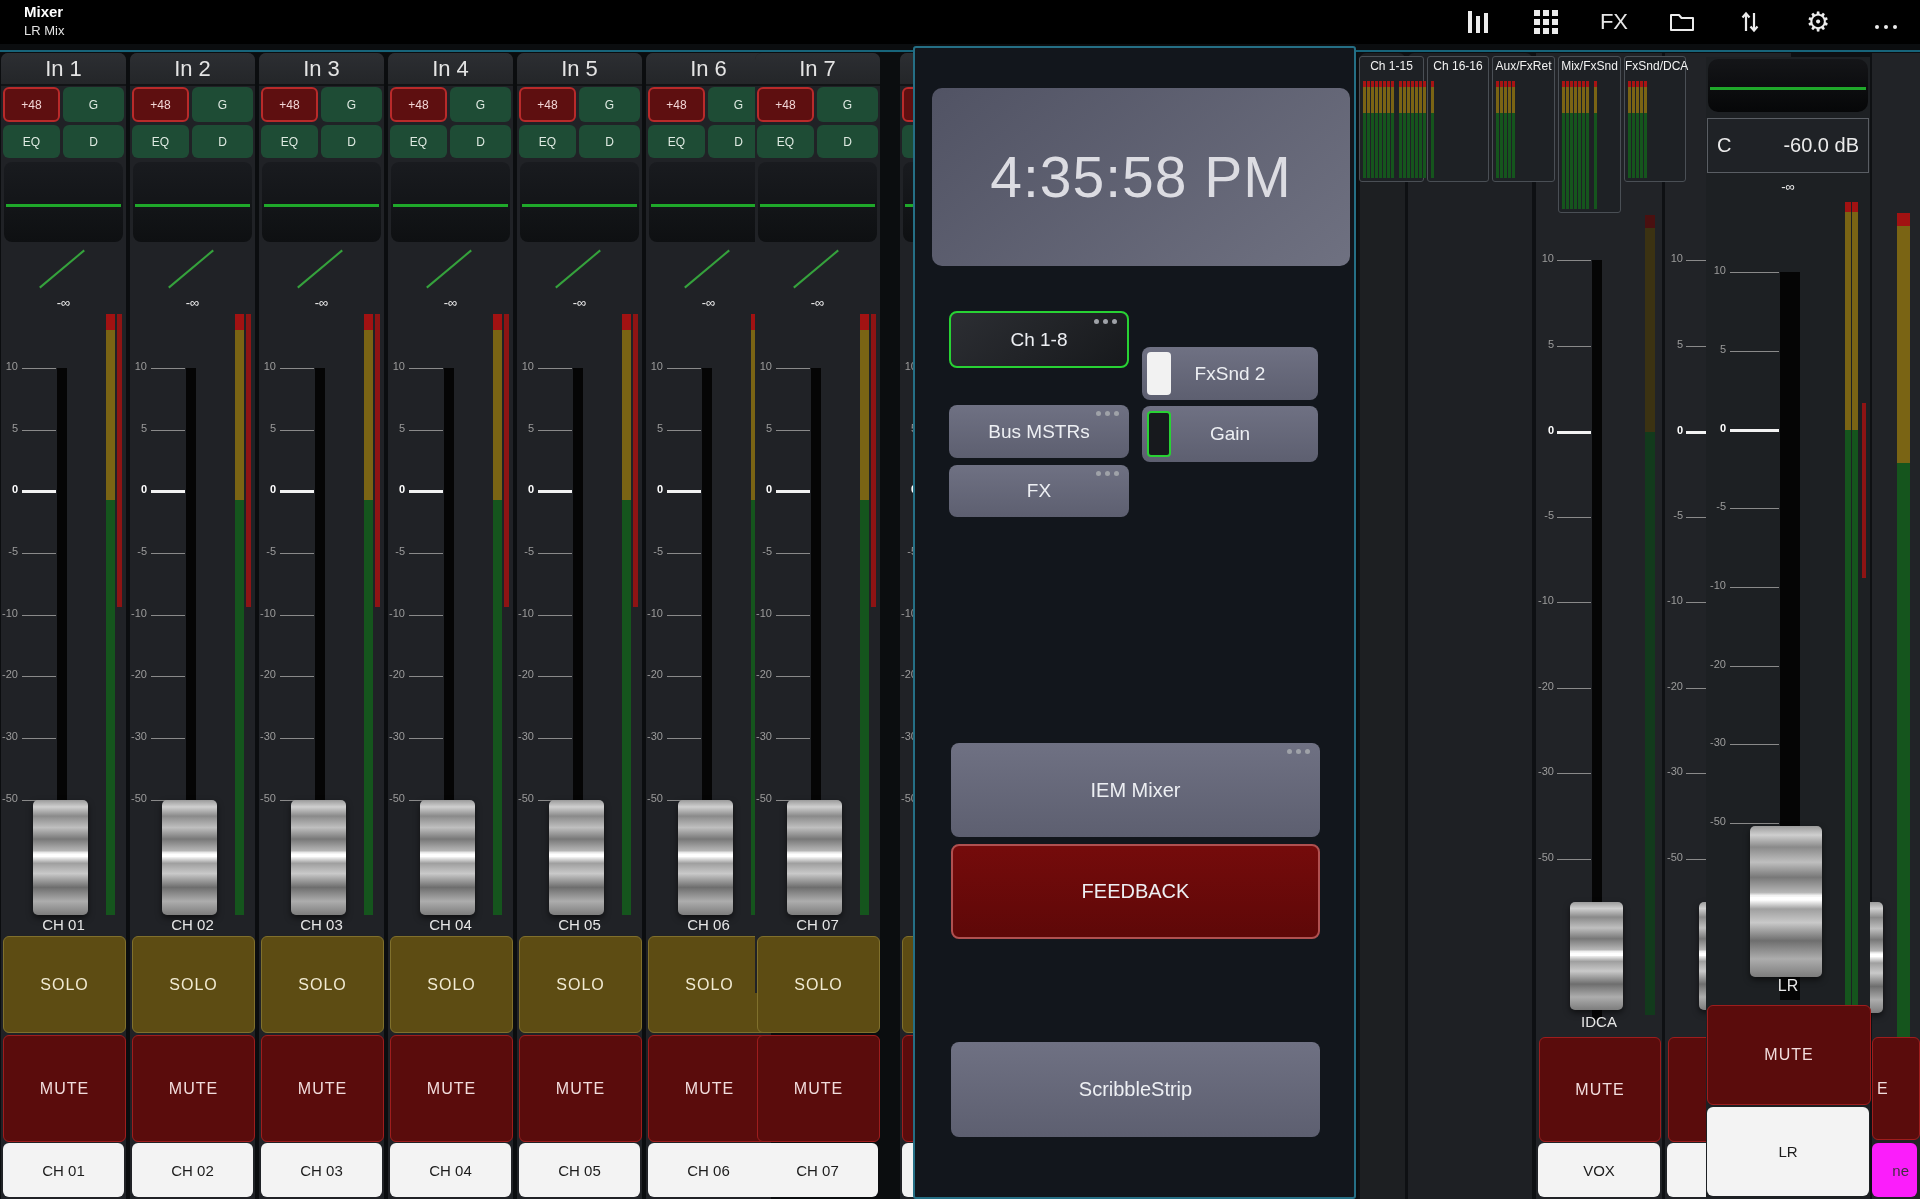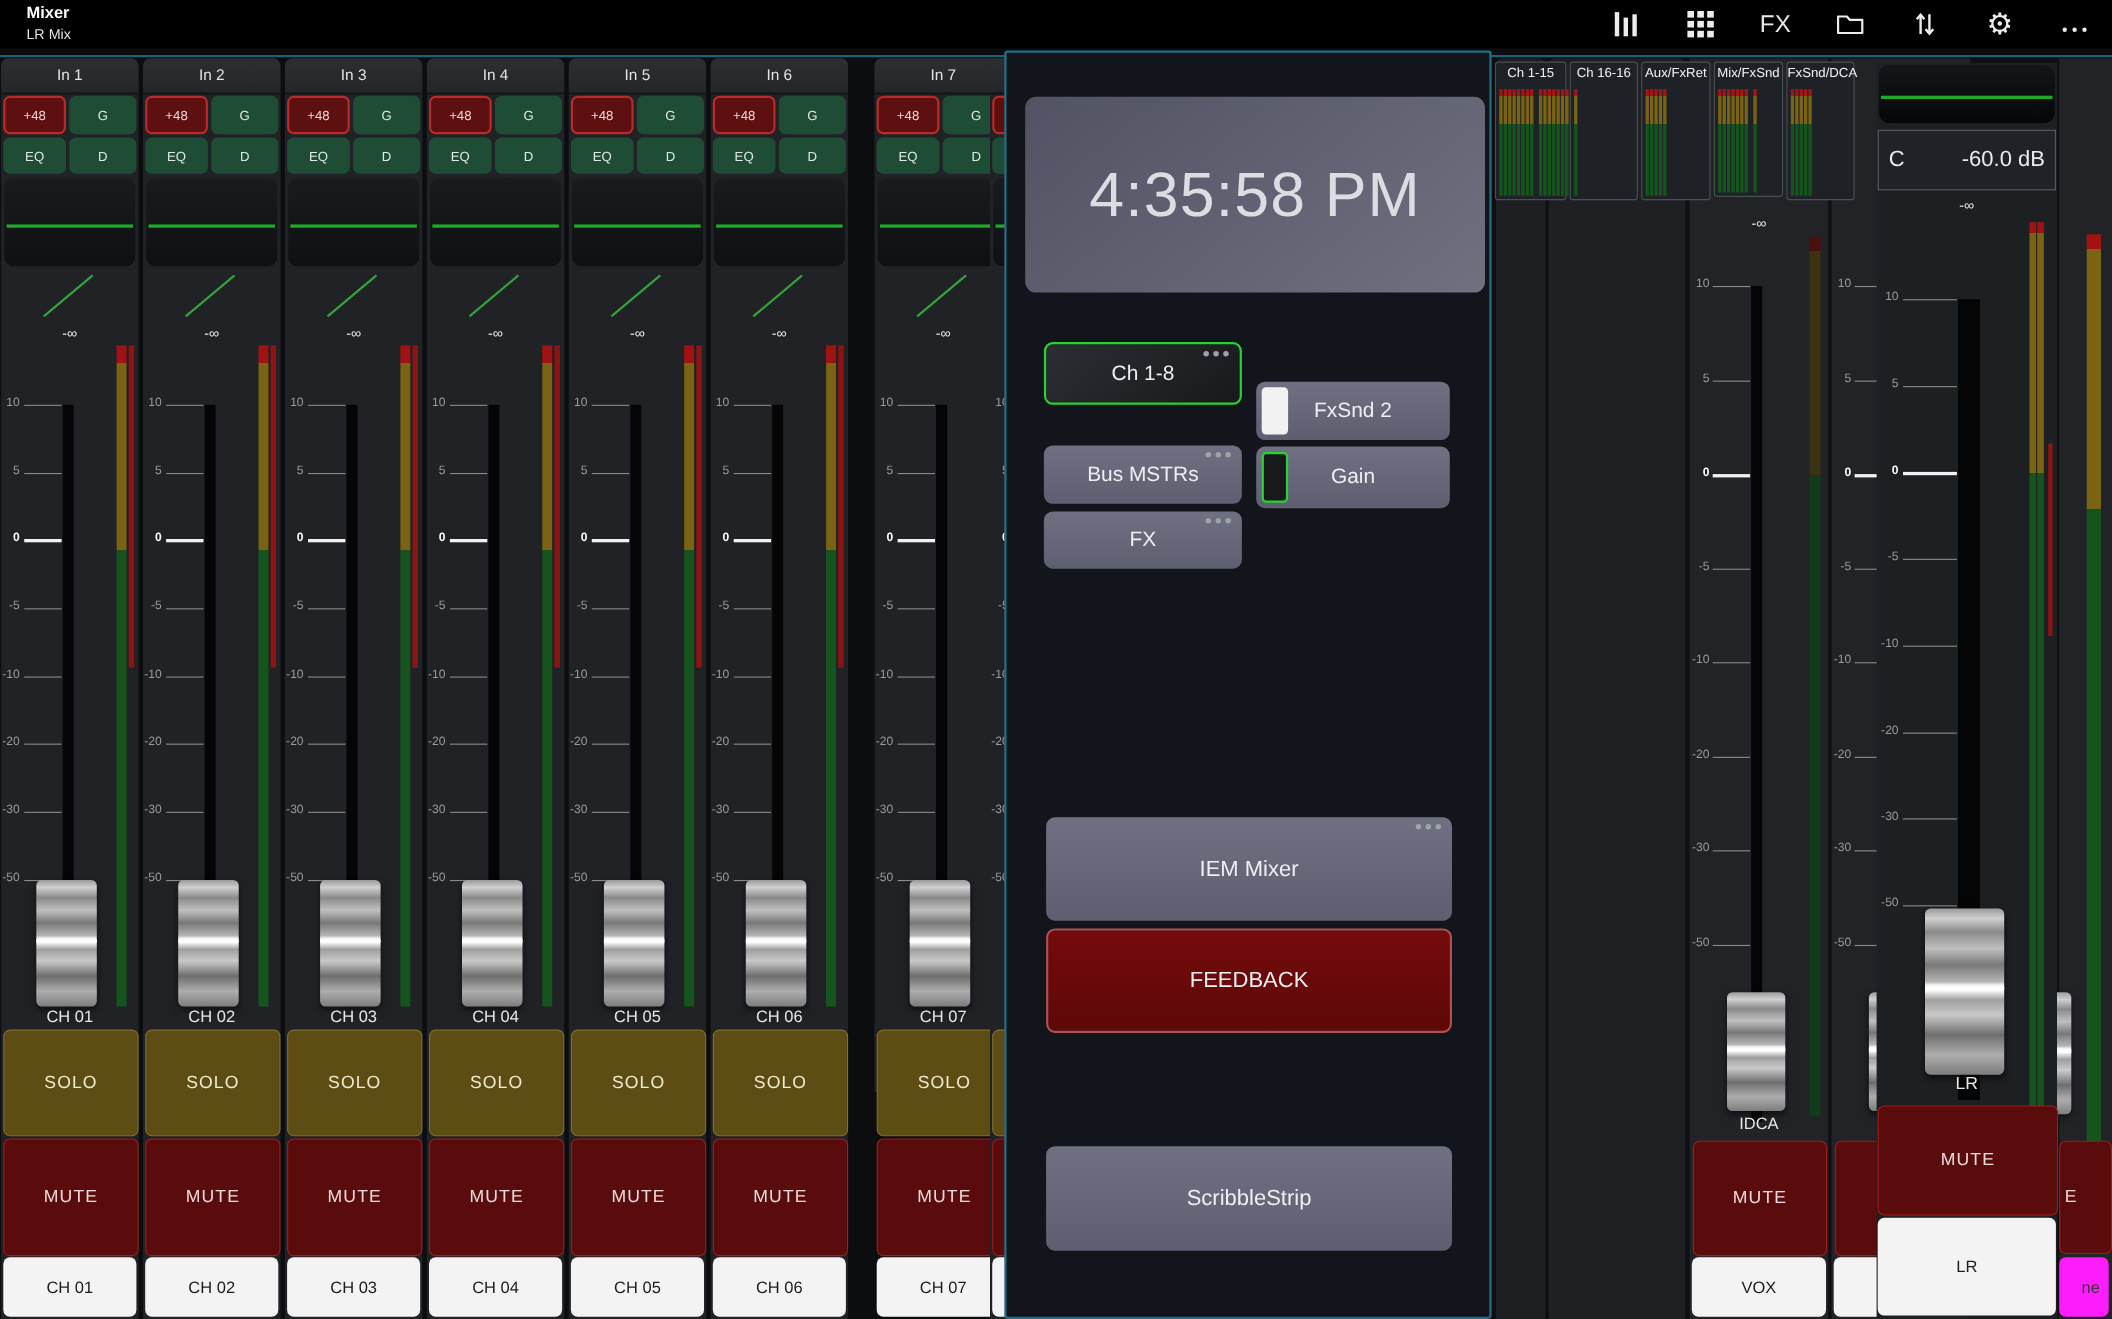--- a/index.html
+++ b/index.html
@@ -15,21 +15,21 @@
   .gear-t{font-size:27px;line-height:30px;}
   .grid-ico{display:grid;grid-template-columns:repeat(3,6px);grid-auto-rows:6px;gap:3px;}
   .grid-ico i{background:#ececec;display:block;}
   .dots3{display:flex;gap:5px;margin-top:10px;}
   .dots3 i{width:4px;height:4px;border-radius:50%;background:#ececec;}
   #cyanline{position:absolute;left:0;top:50px;width:1920px;height:2px;background:#17647a;z-index:4;}
   
   #strips{position:absolute;left:0;top:53px;width:1035px;height:1146px;z-index:6;}
   .strip{position:absolute;background:#202226;border-radius:7px 7px 0 0;}
   .s-header{position:absolute;left:0;top:0;width:100%;height:31px;line-height:31px;text-align:center;
-            font-size:14px;color:#e4e4e4;background:linear-gradient(#2c2e32,#242629);
+            font-size:22px;color:#e4e4e4;background:linear-gradient(#2c2e32,#242629);
             border-radius:7px 7px 0 0;border-bottom:2px solid #121416;}
   .sbtn{position:absolute;border-radius:6px;display:flex;align-items:center;justify-content:center;
         font-size:12px;box-sizing:border-box;}
   .p48{background:#5e0f10;border:2px solid #b92a2a;color:#f2d6d6;}
   .grn{background:#1e4c35;color:#dfeae2;}
   .eqbox{position:absolute;background:linear-gradient(#191b1f,#0e1012);border-radius:8px;}
   .lrq{background:linear-gradient(#141518,#060708);border-radius:10px;}
   .eqline{position:absolute;left:2px;right:2px;top:52%;height:3px;background:#1fa82a;}
   .gainline{position:absolute;height:2px;background:#35a23c;transform:rotate(-40deg);}
   .neginf{position:absolute;text-align:center;font-size:13px;color:#f0f0f0;}
@@ -365,21 +365,21 @@
         <div class="mmain" style="left: 105px; top: 261px; width: 9px; height: 601px;"></div>
         <div class="mthin" style="left: 116px; top: 261px; width: 5px; height: 293px;"></div>
         <div class="fcap" style="left: 32px; top: 747px; width: 55px; height: 115px;">
           <div class="capline"></div>
         </div>
         <div class="chlab" style="left: 0px; top: 863px; width: 125px;">CH 06</div>
         <div class="solo" style="left: 2px; top: 883px; width: 121px; height: 95px;">SOLO</div>
         <div class="mute" style="left: 2px; top: 982px; width: 121px; height: 105px;">MUTE</div>
         <div class="scrib" style="left: 2px; top: 1090px; width: 121px; height: 54px;">CH 06</div>
       </div>
-      <div class="strip" style="left: 795px; top: 0px; width: 125px; height: 940px;">
+      <div class="strip" style="left: 755px; top: 0px; width: 125px; height: 940px;">
         <div class="s-header">In 7</div>
         <div class="sbtn p48" style="left: 2px; top: 34px; width: 57px; height: 35px;">+48</div>
         <div class="sbtn grn" style="left: 62px; top: 34px; width: 61px; height: 35px;">G</div>
         <div class="sbtn grn" style="left: 2px; top: 72px; width: 57px; height: 33px;">EQ</div>
         <div class="sbtn grn" style="left: 62px; top: 72px; width: 61px; height: 33px;">D</div>
         <div class="eqbox" style="left: 3px; top: 109px; width: 119px; height: 80px;">
           <div class="eqline"></div>
         </div>
         <div class="gainline" style="left: 32px; top: 215px; width: 58px;"></div>
         <div class="neginf" style="left: 0px; top: 242px; width: 125px;">-∞</div>
@@ -511,21 +511,21 @@
       <div class="mbbox" style="left: 1492px; top: 56px; width: 63px; height: 126px;">
         <div class="mblab">Aux/FxRet</div>
         <div class="mbbars">
           <div class="mbar"></div>
           <div class="mbar"></div>
           <div class="mbar"></div>
           <div class="mbar"></div>
           <div class="mbar"></div>
         </div>
       </div>
-      <div class="mbbox" style="left: 1558px; top: 56px; width: 63px; height: 123px;">
+      <div class="mbbox" style="left: 1558px; top: 56px; width: 63px; height: 157px;">
         <div class="mblab">Mix/FxSnd</div>
         <div class="mbbars">
           <div class="mbar"></div>
           <div class="mbar"></div>
           <div class="mbar"></div>
           <div class="mbar"></div>
           <div class="mbar"></div>
           <div class="mbar"></div>
           <div class="mbar"></div>
           <div class="mgap"></div>

